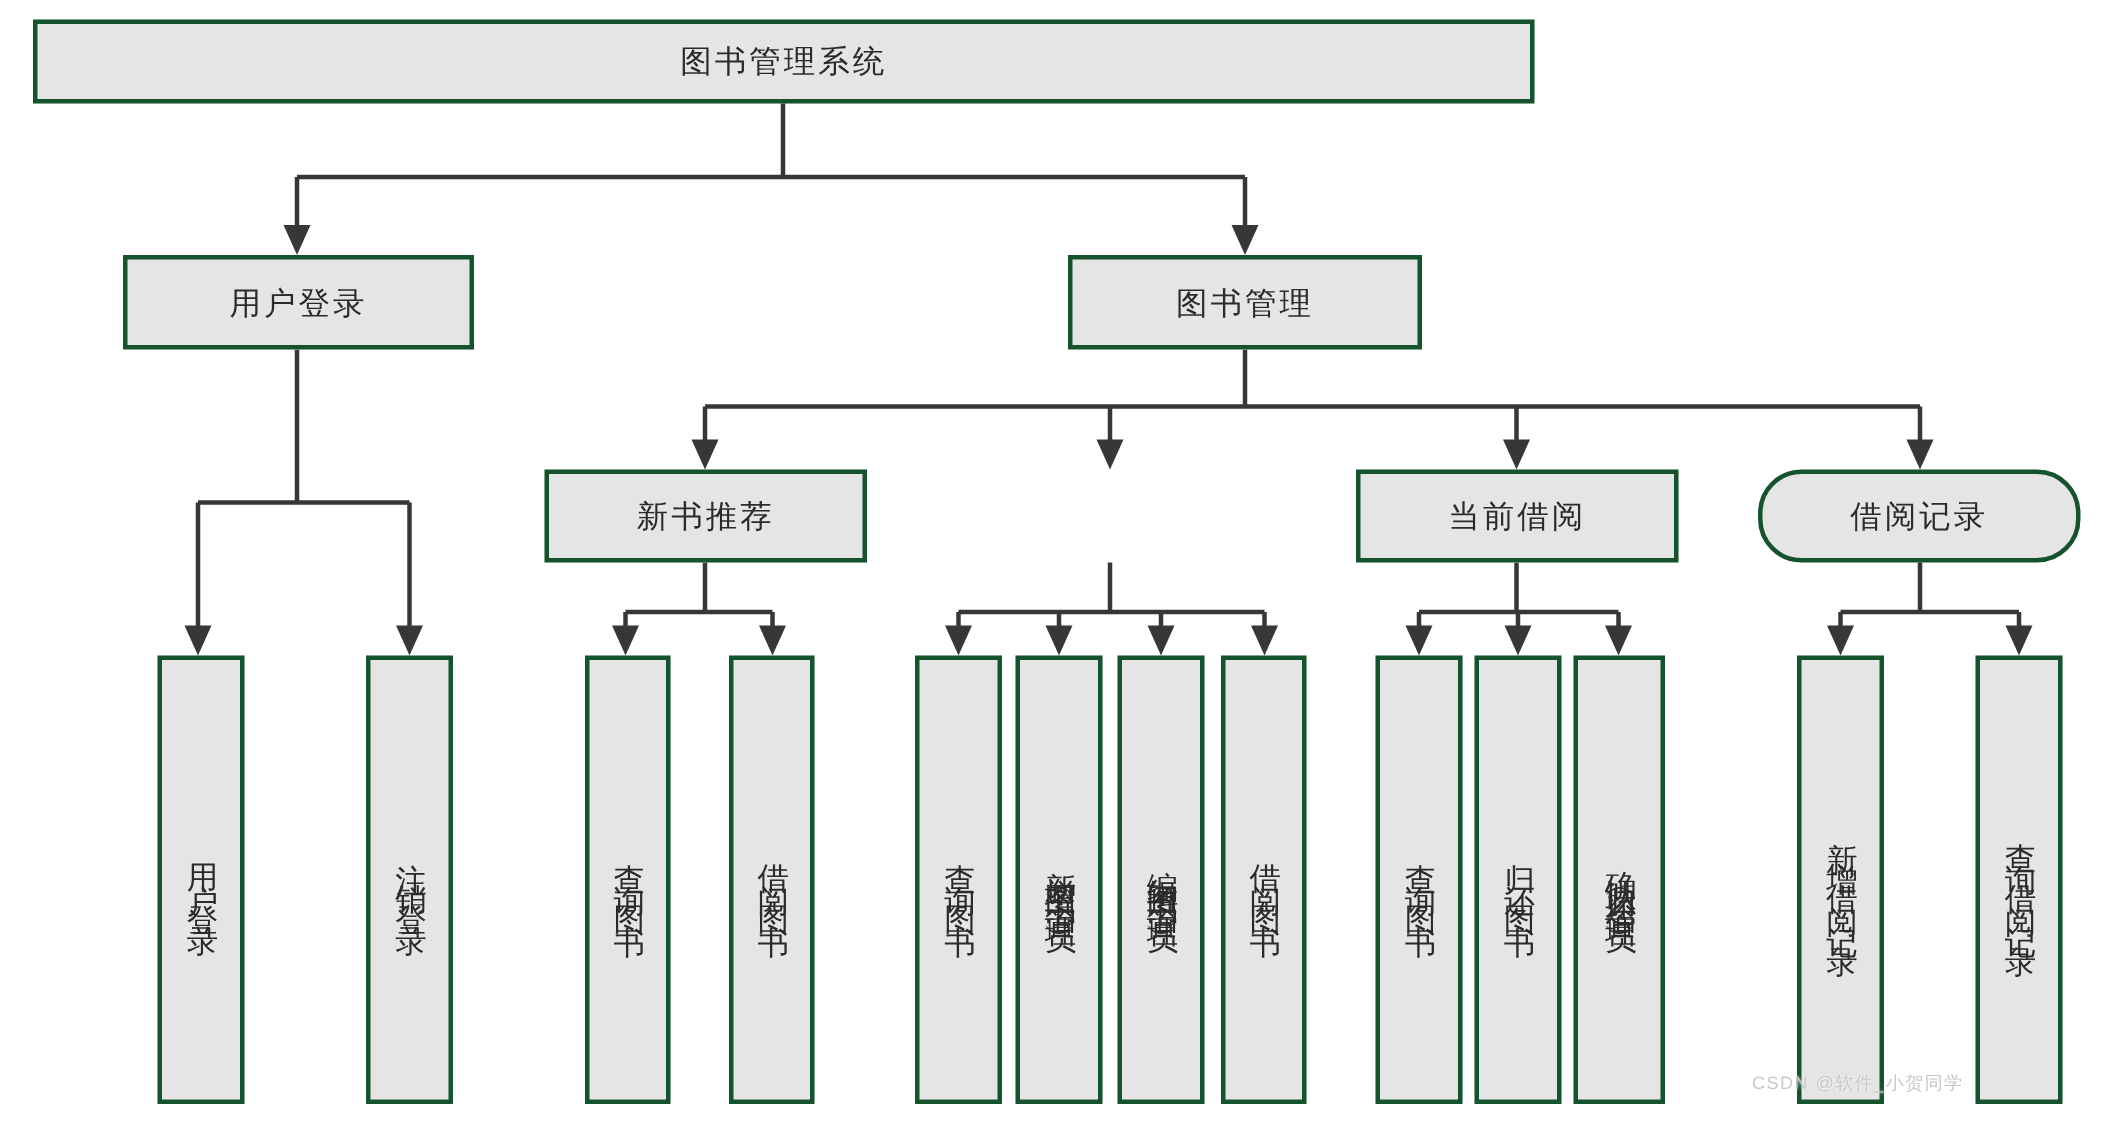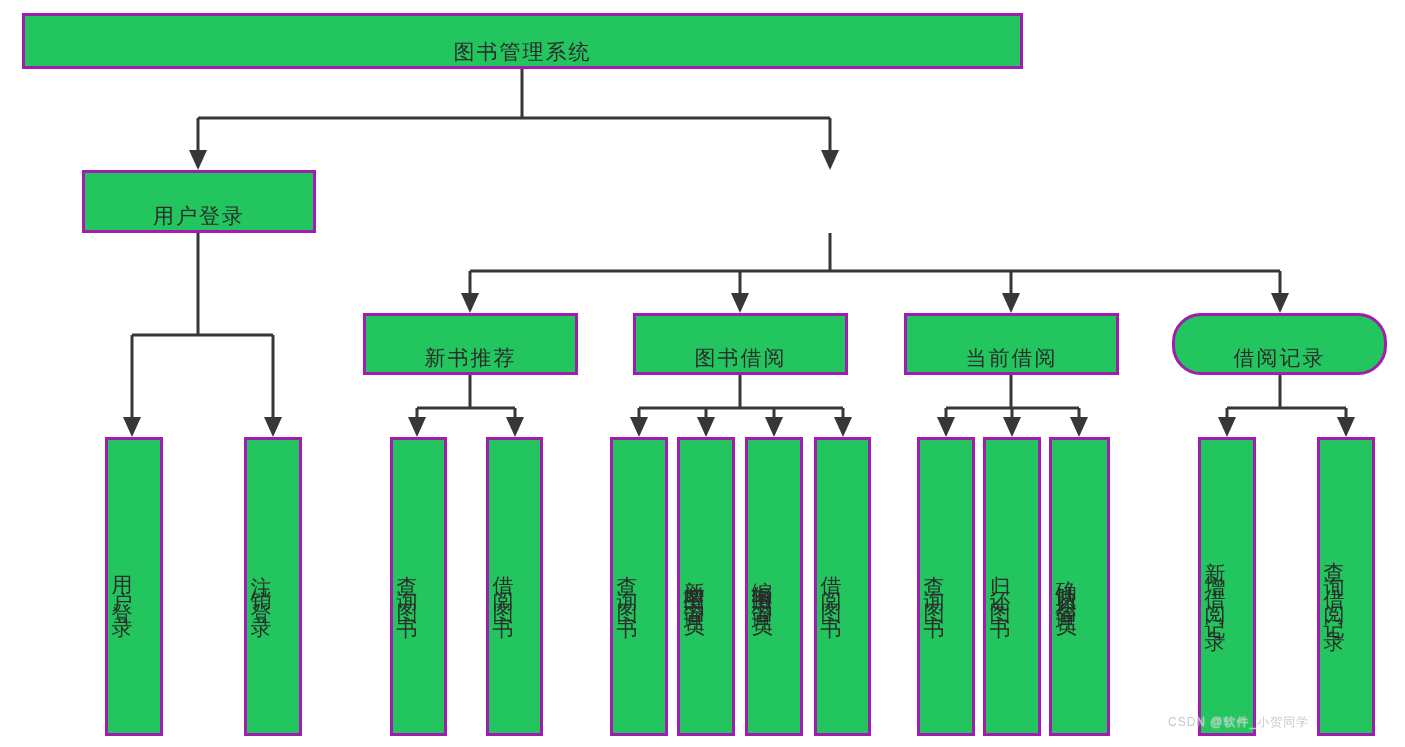--- a/index.html
+++ b/index.html
@@ -10,24 +10,24 @@
     font-family:"Liberation Sans", sans-serif;
     overflow:hidden;
   }
   .connectors{
     position:absolute;left:0;top:0;width:1405px;height:747px;
     z-index:0;
   }
   .box{
     position:absolute;
     box-sizing:border-box;
-    border:3px solid #a21caf;
-    background:#22c55e;
+    border:3px solid #14532d;
+    background:#e5e5e5;
     display:flex;
-    align-items:flex-end;
+    align-items:center;
     justify-content:center;
     color:#2b2b2b;
     font-size:21px;
     letter-spacing:2px;
     z-index:1;
     white-space:nowrap;
   }
   .vbox{
     writing-mode:vertical-rl;
     text-orientation:mixed;
@@ -111,26 +111,26 @@
     </g>
   </svg>
 
   <div class="box" style="left:22px;top:13px;width:1001px;height:56px;">
     <span>图书管理系统</span>
   </div>
 
   <div class="box" style="left:82px;top:170px;width:234px;height:63px;">
     <span>用户登录</span>
   </div>
+  <div class="box" style="left:712px;top:170px;width:236px;height:63px;">
+    <span>图书管理</span>
+  </div>
 
   <div class="box" style="left:363px;top:313px;width:215px;height:62px;">
     <span>新书推荐</span>
-  </div>
-  <div class="box" style="left:633px;top:313px;width:215px;height:62px;">
-    <span>图书借阅</span>
   </div>
   <div class="box" style="left:904px;top:313px;width:215px;height:62px;font-family:Liberation Mono, monospace;">
     <span>当前借阅</span>
   </div>
   <div class="box" style="left:1172px;top:313px;width:215px;height:62px;border-radius:29px;">
     <span>借阅记录</span>
   </div>
 
   <div class="box vbox" style="left:105px;top:437px;width:58px;height:299px;">
     <span>用户登录</span>

